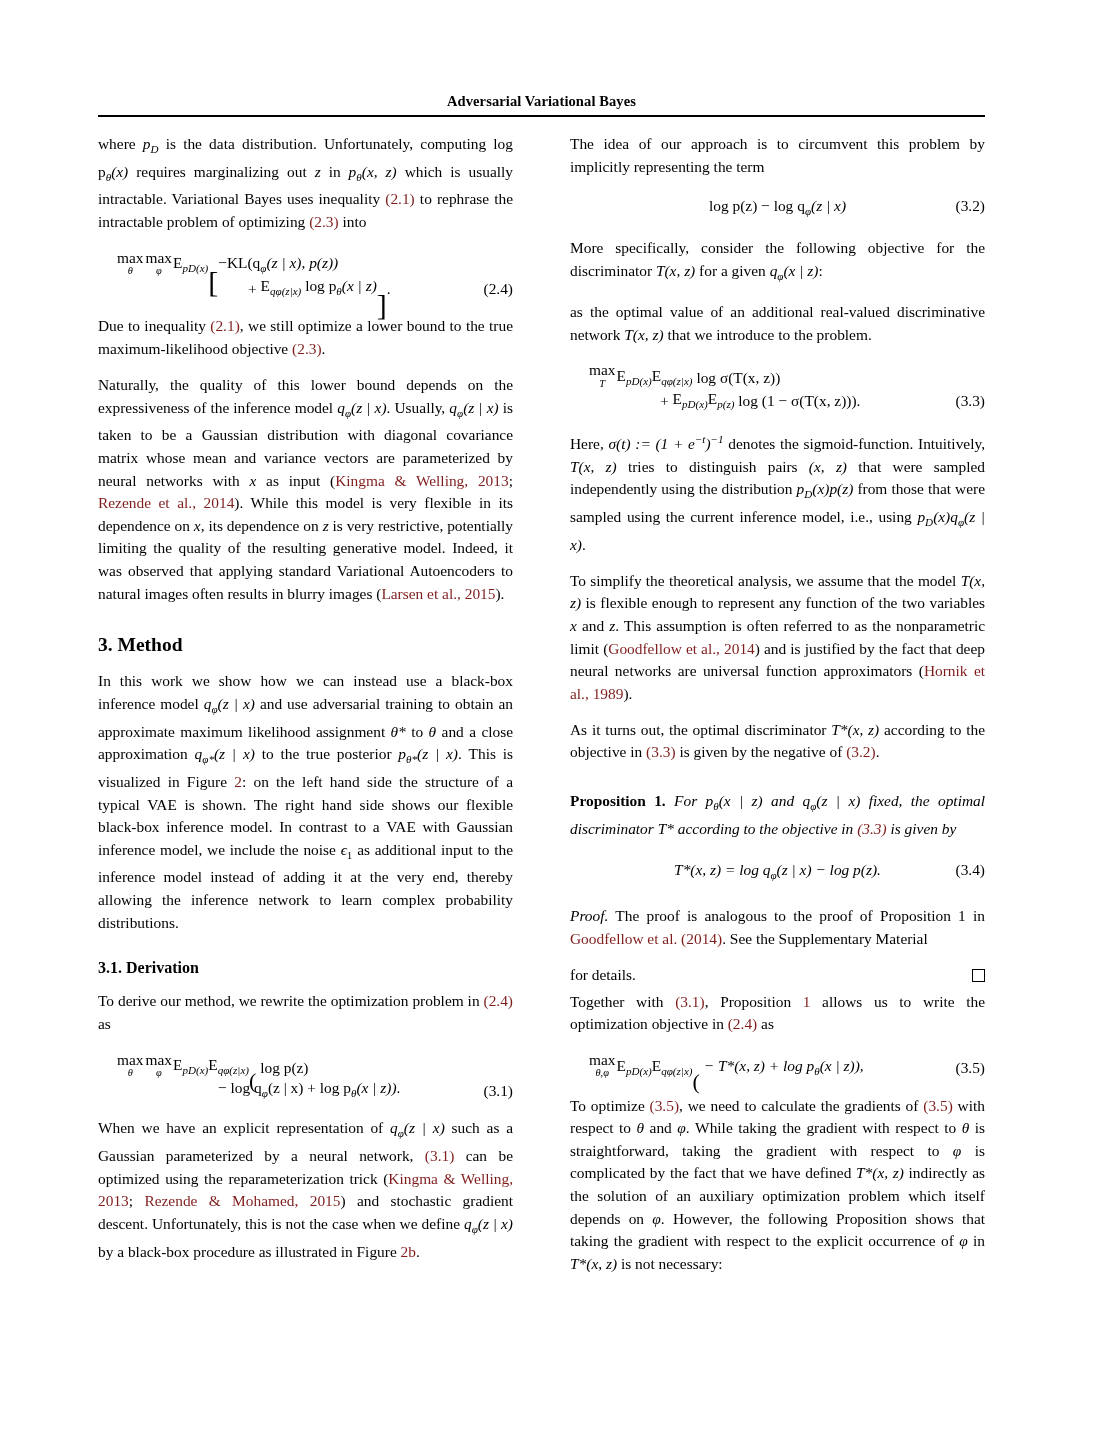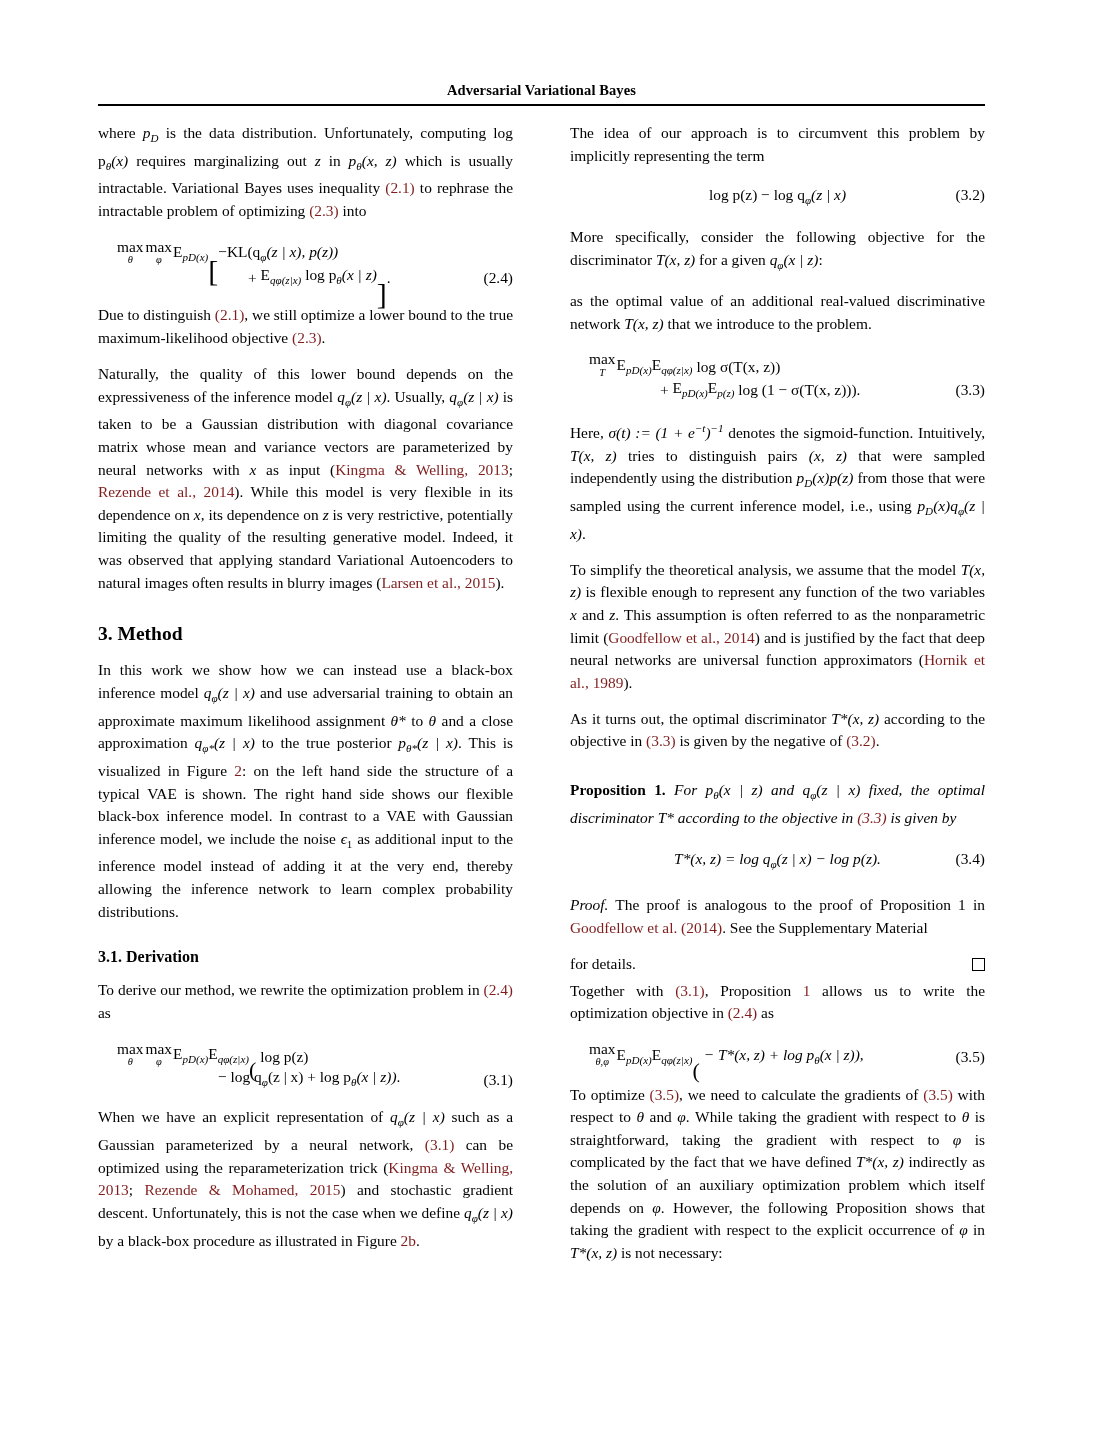--- a/index.html
+++ b/index.html
@@ -10,21 +10,21 @@
   body {
     width: 1113px;
     height: 1440px;
     font-family: "Liberation Serif", "DejaVu Serif", serif;
     color: #000000;
     position: relative;
     overflow: hidden;
   }
   .page {
     position: absolute;
-    left: 0; top: 4px;
+    left: 0; top: 15px;
     width: 1113px;
     height: 1084px;
     text-decoration: underline;
   }
 
   
   .header {
     position: absolute;
     left: 98px;
     top: 78px;
@@ -196,21 +196,21 @@
         <div class="eqline indent2">
           <span class="mathup">+&nbsp;</span>
           <span class="math bigE"><span>E</span><sub class="msub"><span>q</span><span>φ</span><span>(z|x)</span></sub></span>
           <span class="math">&nbsp;<span class="mathup">log p</span><sub class="msub">θ</sub><span>(x | z)</span></span>
           <span class="bigbracket">]</span>
             <span class="mathup">.</span>
           <span class="eqnum">(2.4)</span>
         </div>
       </div>
 
-      <p class="para"><span>Due to distinguish </span><a class="ref" href="#">(2.1)</a><span>, we still optimize a lower bound to the true maximum-likelihood objective </span><a class="ref" href="#">(2.3)</a><span>.</span></p>
+      <p class="para"><span>Due to inequality </span><a class="ref" href="#">(2.1)</a><span>, we still optimize a lower bound to the true maximum-likelihood objective </span><a class="ref" href="#">(2.3)</a><span>.</span></p>
 
       <p class="para"><span>Naturally, the quality of this lower bound depends on the expressiveness of the inference model </span><span class="math"><span>q</span><sub class="msub">φ</sub><span>(z | x)</span></span><span>. Usually, </span><span class="math"><span>q</span><sub class="msub">φ</sub><span>(z | x)</span></span><span> is taken to be a Gaussian distribution with diagonal covariance matrix whose mean and variance vectors are parameterized by neural networks with </span><span class="math">x</span><span> as input (</span><a class="ref" href="#">Kingma &amp; Welling, 2013</a><span>; </span><a class="ref" href="#">Rezende et al., 2014</a><span>).  While this model is very flexible in its dependence on </span><span class="math">x</span><span>, its dependence on </span><span class="math">z</span><span> is very restrictive, potentially limiting the quality of the resulting generative model.  Indeed, it was observed that applying standard Variational Autoencoders to natural images often results in blurry images (</span><a class="ref" href="#">Larsen et al., 2015</a><span>).</span></p>
 
       <h2 class="section">3. Method</h2>
 
       <p class="para"><span>In this work we show how we can instead use a black-box inference model </span><span class="math"><span>q</span><sub class="msub">φ</sub><span>(z | x)</span></span><span> and use adversarial training to obtain an approximate maximum likelihood assignment </span><span class="math">θ*</span><span> to </span><span class="math">θ</span><span> and a close approximation </span><span class="math"><span>q</span><sub class="msub">φ*</sub><span>(z | x)</span></span><span> to the true posterior </span><span class="math"><span>p</span><sub class="msub">θ*</sub><span>(z | x)</span></span><span>. This is visualized in Figure </span><a class="ref" href="#">2</a><span>: on the left hand side the structure of a typical VAE is shown. The right hand side shows our flexible black-box inference model. In contrast to a VAE with Gaussian inference model, we include the noise </span><span class="math"><span>ϵ</span><sub class="msub" style="font-style:normal">1</sub></span><span> as additional input to the inference model instead of adding it at the very end, thereby allowing the inference network to learn complex probability distributions.</span></p>
 
       <h3 class="subsection">3.1. Derivation</h3>
 
       <p class="para"><span>To derive our method, we rewrite the optimization problem in </span><a class="ref" href="#">(2.4)</a><span> as</span></p>

